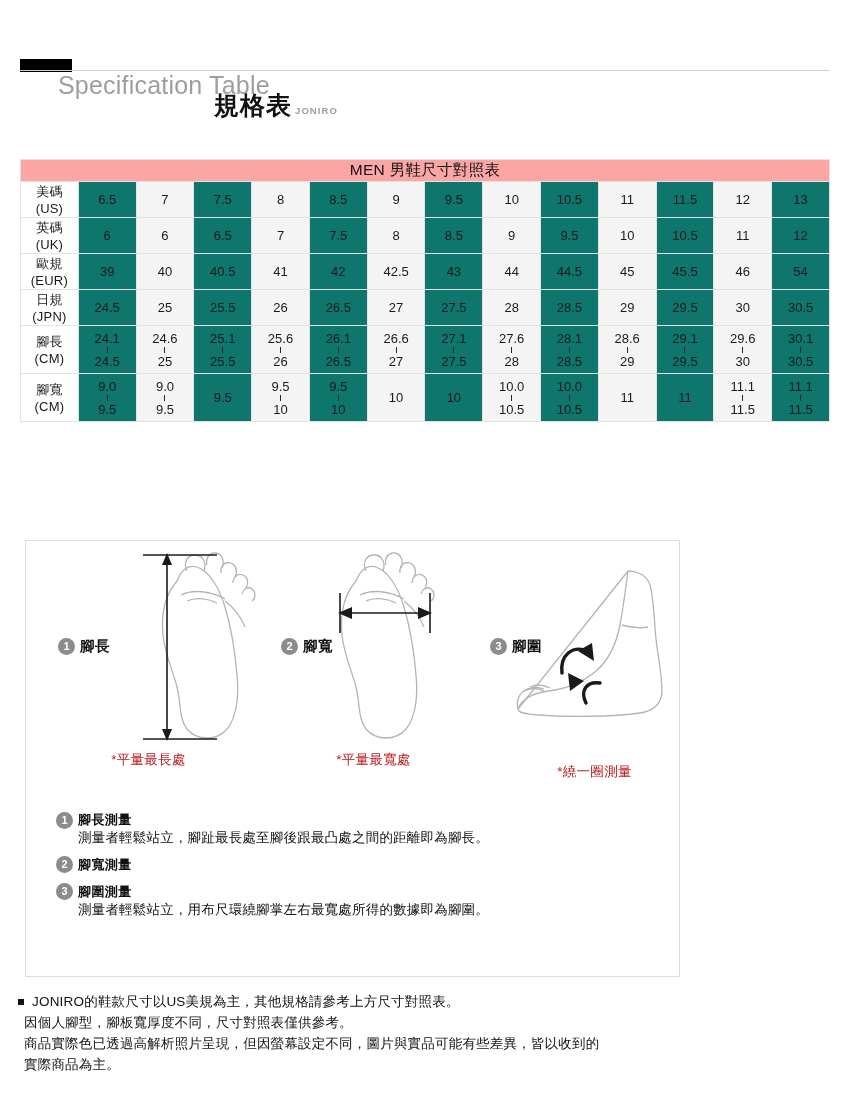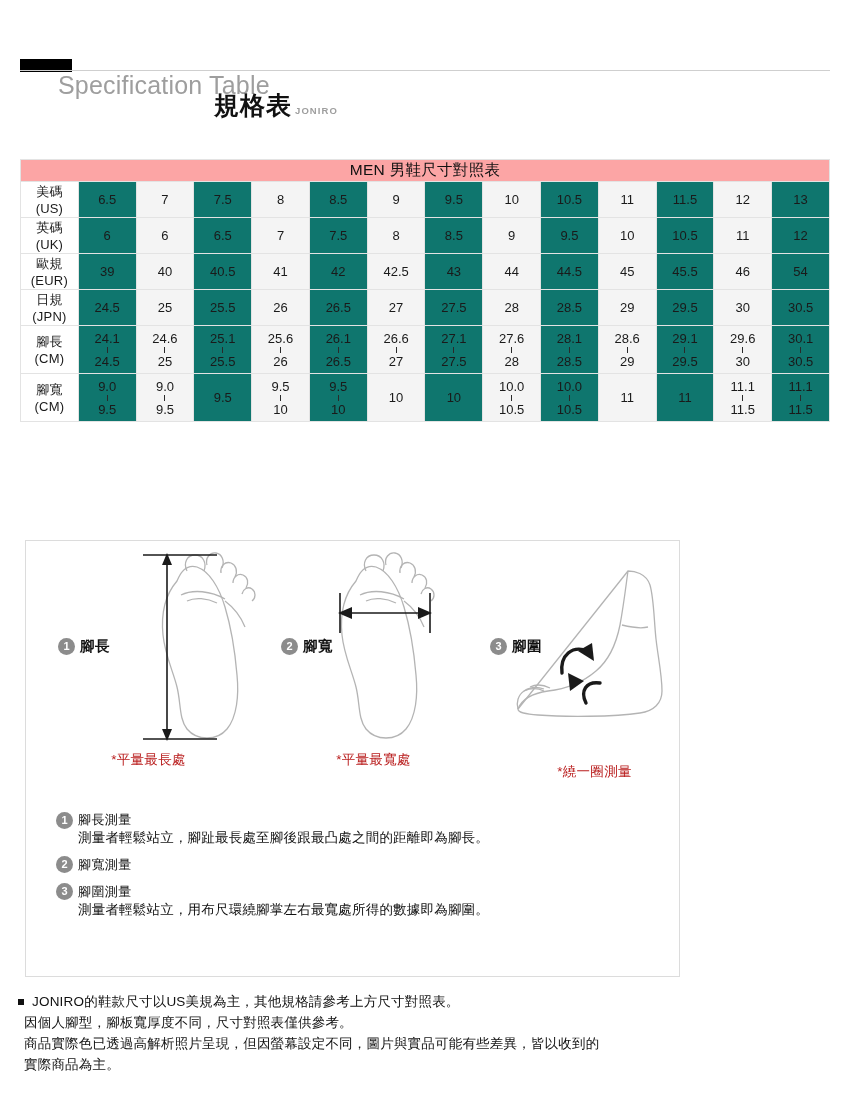--- a/index.html
+++ b/index.html
@@ -117,21 +117,21 @@
     text-align: center; font-size: 13.5px; color: #b91c1c; letter-spacing: .3px;
   }
   .p1 .panel-note { left: 0; }
   .p2 .panel-note { left: 0; }
   .p3 .panel-note { left: 16px; margin-top: 12px; }
 
   
   .instructions { position: absolute; left: 30px; top: 270px; width: 610px; }
   .instr-item { margin-bottom: 9px; }
   .instr-head { display: flex; align-items: center; gap: 5px; }
-  .instr-title { font-size: 13px; font-weight: 400; color: #111; letter-spacing: .4px; }
+  .instr-title { font-size: 13px; font-weight: 700; color: #111; letter-spacing: .4px; }
   .instr-body {
     margin-left: 22px; margin-top: 1px;
     font-size: 13.5px; color: #111; letter-spacing: .2px; line-height: 1.25;
   }
 
   
   .footer { position: absolute; left: 18px; top: 955px; width: 820px; }
   .footer-line {
     display: flex; align-items: flex-start; gap: 8px;
     font-size: 13.5px; color: #111; line-height: 1.55; letter-spacing: .2px;

